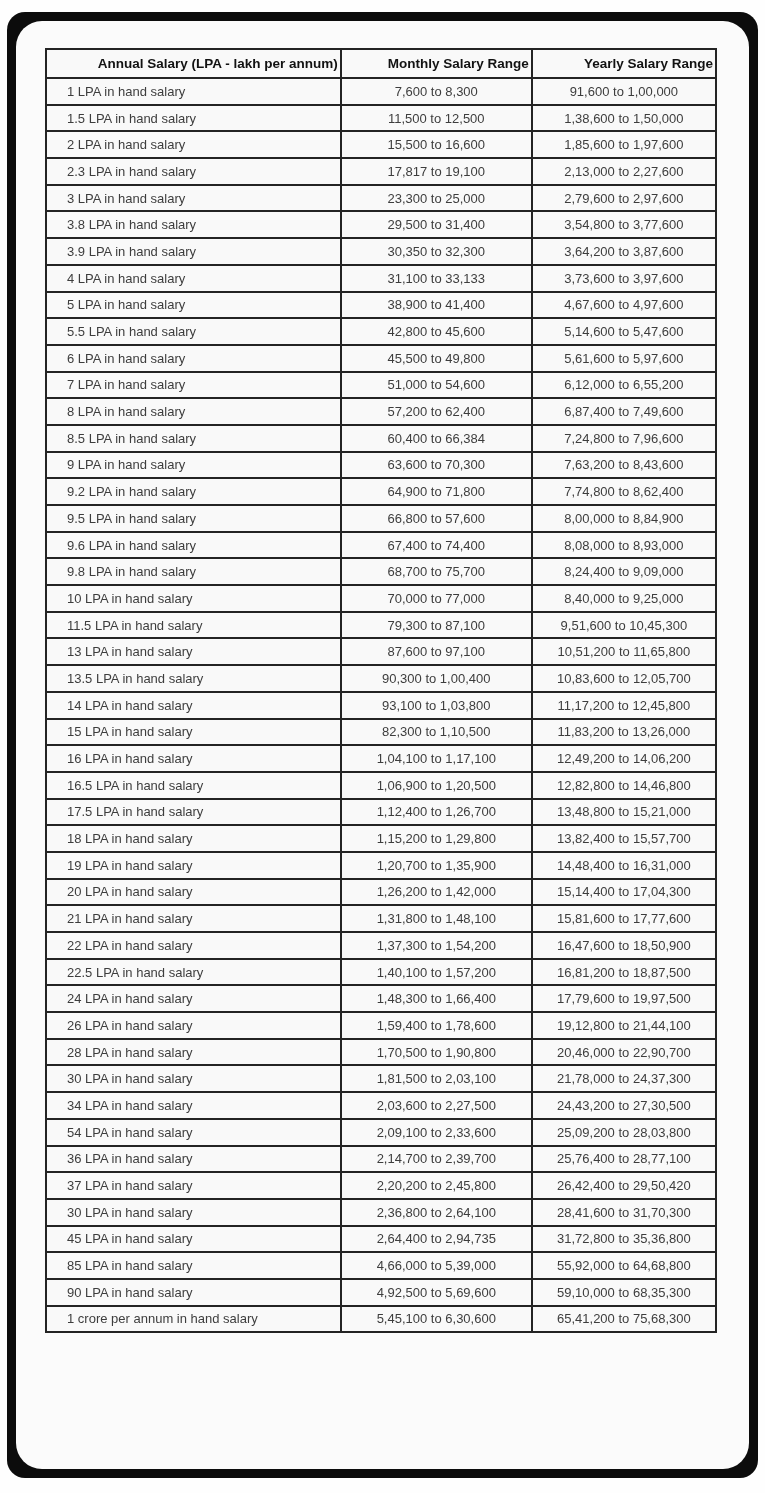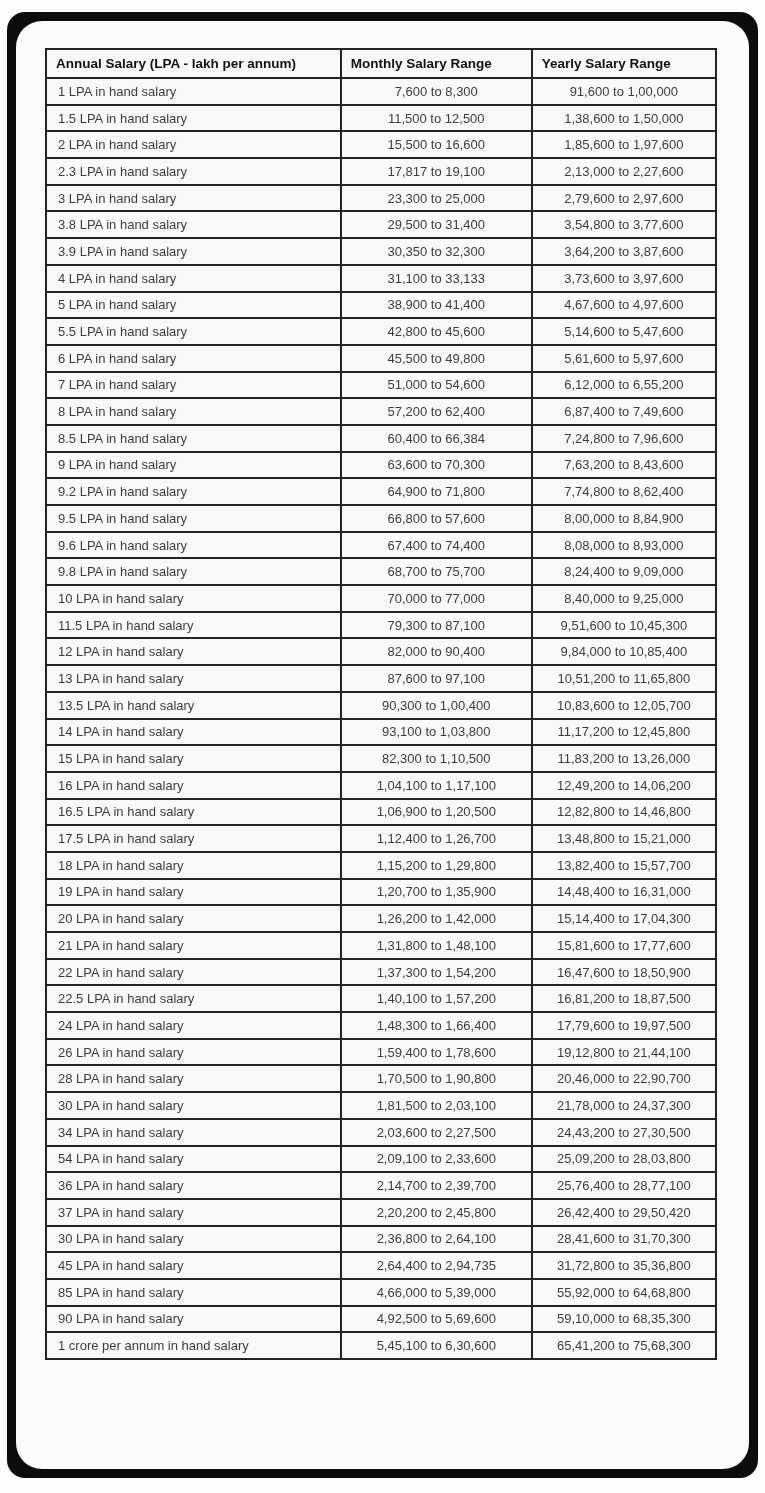--- a/index.html
+++ b/index.html
@@ -45,33 +45,33 @@
   .salary-table td {
     border: 2px solid #242424;
     overflow: hidden;
     white-space: nowrap;
   }
   .salary-table th {
     height: 27px;
     font-size: 13.5px;
     font-weight: bold;
     color: #121212;
-    text-align: left;
-    padding: 0 9px;
+    text-align: right;
+    padding: 0 2px;
     margin-top: 16px;
   }
   .salary-table td {
     height: 24.7px;
     font-size: 13px;
     color: #3d3d3d;
     padding: 0 2px;
   }
   .salary-table td:first-child {
     text-align: left;
-    padding-left: 11px;
+    padding-left: 20px;
   }
   .salary-table td:nth-child(2),
   .salary-table td:nth-child(3) {
     text-align: center;
   }
   col.c-annual  { width: 44%; }
   col.c-monthly { width: 28.5%; }
   col.c-yearly  { width: 27.5%; }
 </style>
 </head>
@@ -192,25 +192,20 @@
             <td>10 LPA in hand salary</td>
             <td>70,000 to 77,000</td>
             <td>8,40,000 to 9,25,000</td>
           </tr>
           <tr>
             <td>11.5 LPA in hand salary</td>
             <td>79,300 to 87,100</td>
             <td>9,51,600 to 10,45,300</td>
           </tr>
           <tr>
-            <td>12 LPA in hand salary</td>
-            <td>82,000 to 90,400</td>
-            <td>9,84,000 to 10,85,400</td>
-          </tr>
-          <tr>
             <td>13 LPA in hand salary</td>
             <td>87,600 to 97,100</td>
             <td>10,51,200 to 11,65,800</td>
           </tr>
           <tr>
             <td>13.5 LPA in hand salary</td>
             <td>90,300 to 1,00,400</td>
             <td>10,83,600 to 12,05,700</td>
           </tr>
           <tr>

